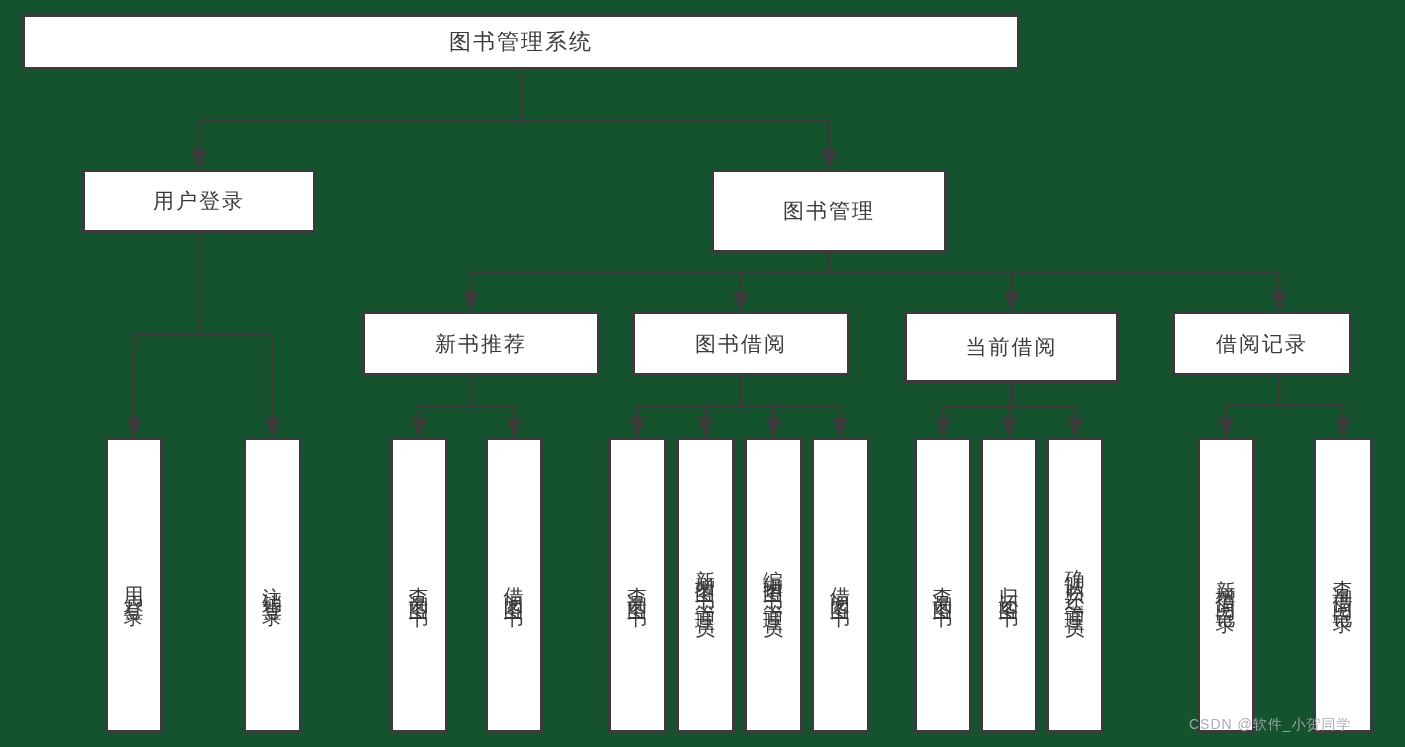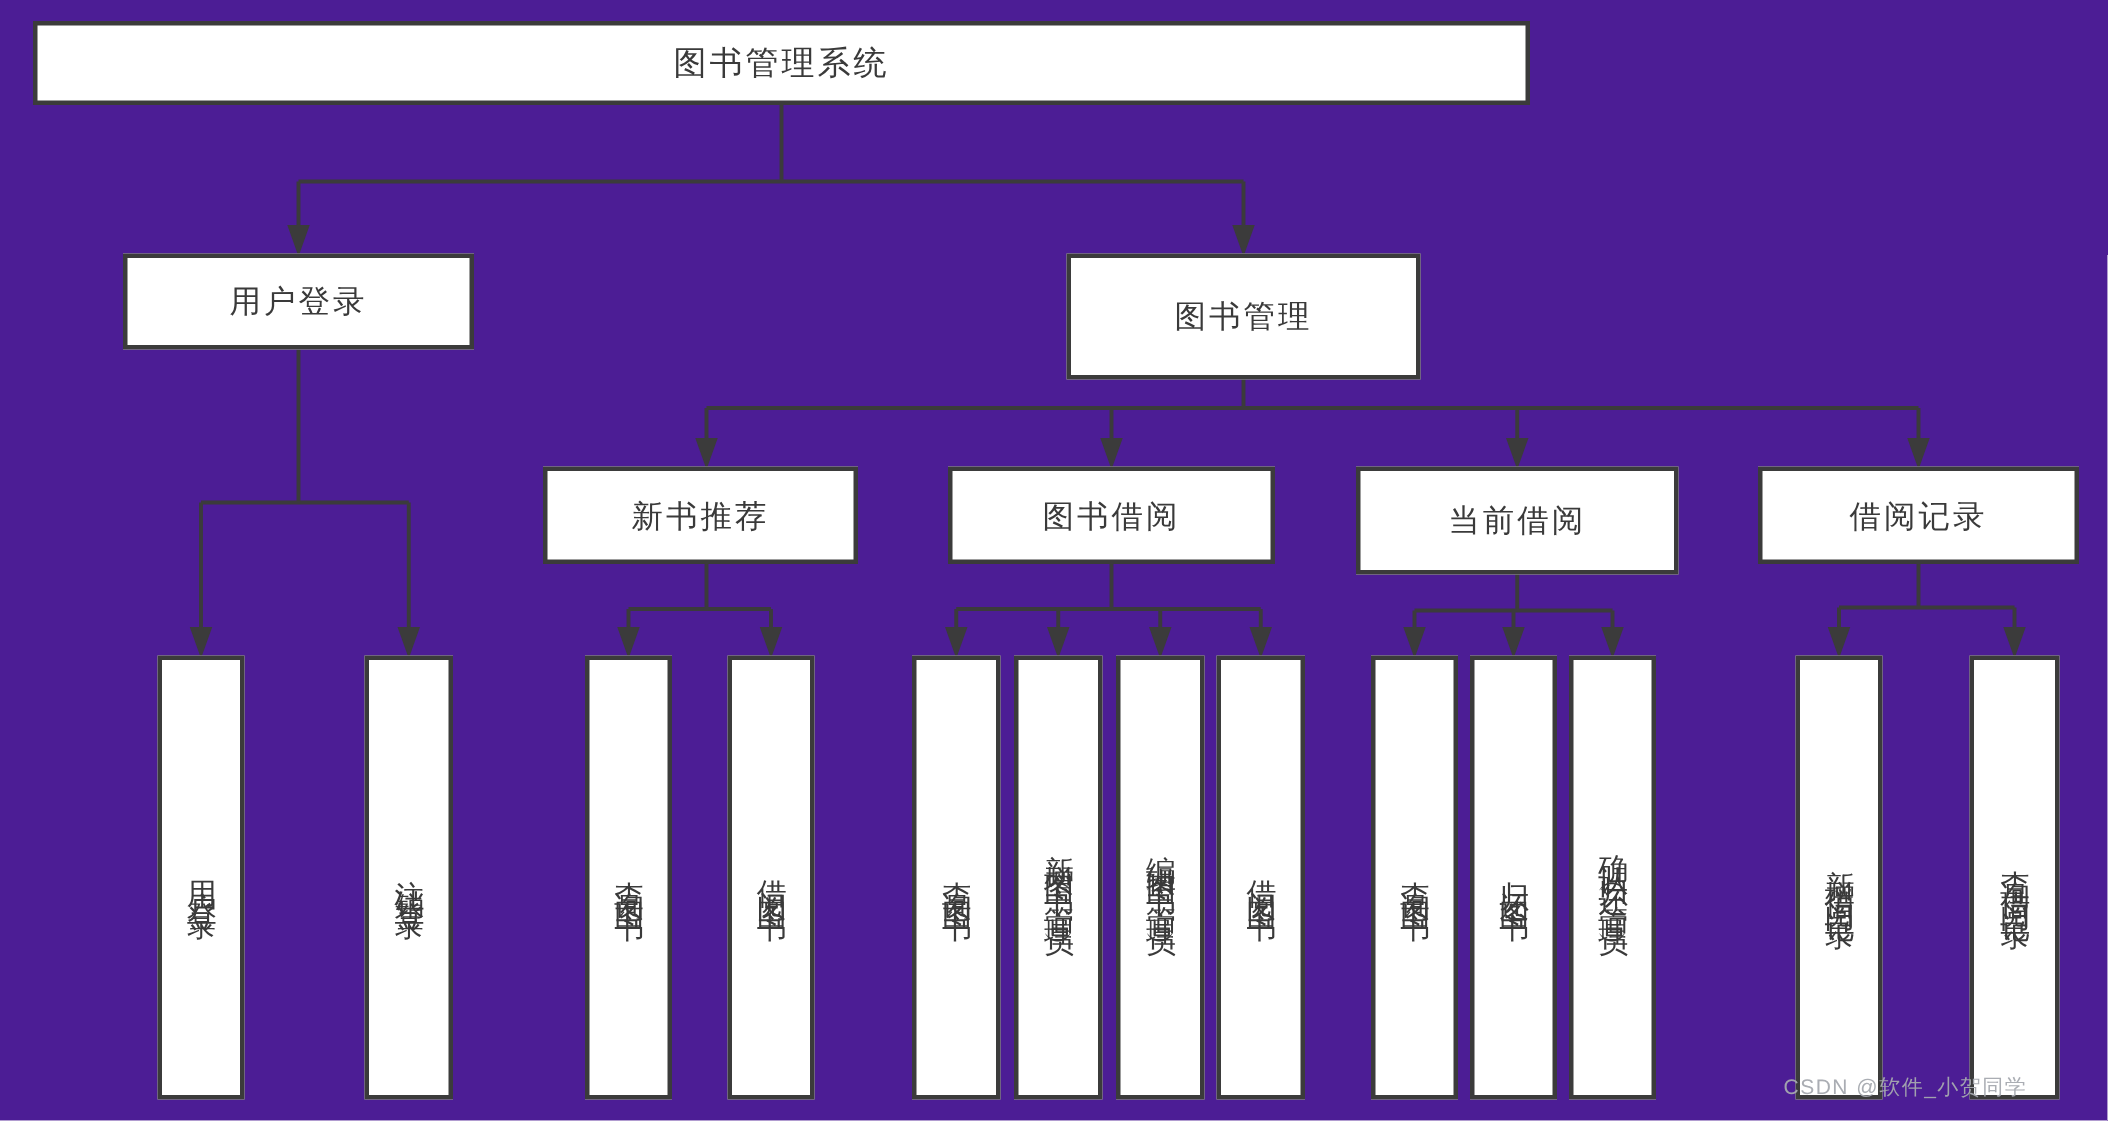--- a/index.html
+++ b/index.html
@@ -5,21 +5,21 @@
   html, body {
     margin: 0;
     padding: 0;
     background: #ffffff;
     font-family: "Liberation Sans", "DejaVu Sans", sans-serif;
   }
   .stage {
     position: relative;
     width: 1405px;
     height: 747px;
-    background: #4c1d95;
+    background: #14532d;
     overflow: hidden;
   }
   #connectors {
     position: absolute;
     left: 0; top: 0;
     width: 1405px; height: 747px;
     pointer-events: none;
   }
   #nodes { position: absolute; left: 0; top: 0; width: 100%; height: 100%; }
   .node {
@@ -105,30 +105,30 @@
   <div id="nodes">
       <div class="node horiz root" style="left: 22px; top: 14px; width: 998px; height: 56px;">
         <span>图书管理系统</span>
       </div>
       <div class="node horiz" style="left: 82px; top: 169px; width: 234px; height: 64px;">
         <span>用户登录</span>
       </div>
       <div class="node horiz" style="left: 711px; top: 169px; width: 236px; height: 84px;">
         <span>图书管理</span>
       </div>
-      <div class="node horiz" style="left: 362px; top: 311px; width: 210px; height: 65px;">
+      <div class="node horiz" style="left: 362px; top: 311px; width: 238px; height: 65px;">
         <span>新书推荐</span>
       </div>
       <div class="node horiz" style="left: 632px; top: 311px; width: 218px; height: 65px;">
         <span>图书借阅</span>
       </div>
       <div class="node horiz" style="left: 904px; top: 311px; width: 215px; height: 72px;">
         <span>当前借阅</span>
       </div>
-      <div class="node horiz" style="left: 1172px; top: 311px; width: 214px; height: 65px;">
+      <div class="node horiz" style="left: 1172px; top: 311px; width: 180px; height: 65px;">
         <span>借阅记录</span>
       </div>
       <div class="node vert" style="left: 105px; top: 437px; width: 58px; height: 296px;">
         <span>用户登录</span>
       </div>
       <div class="node vert" style="left: 243px; top: 437px; width: 59px; height: 296px;">
         <span>注销登录</span>
       </div>
       <div class="node vert" style="left: 390px; top: 437px; width: 58px; height: 296px;">
         <span>查询图书</span>

